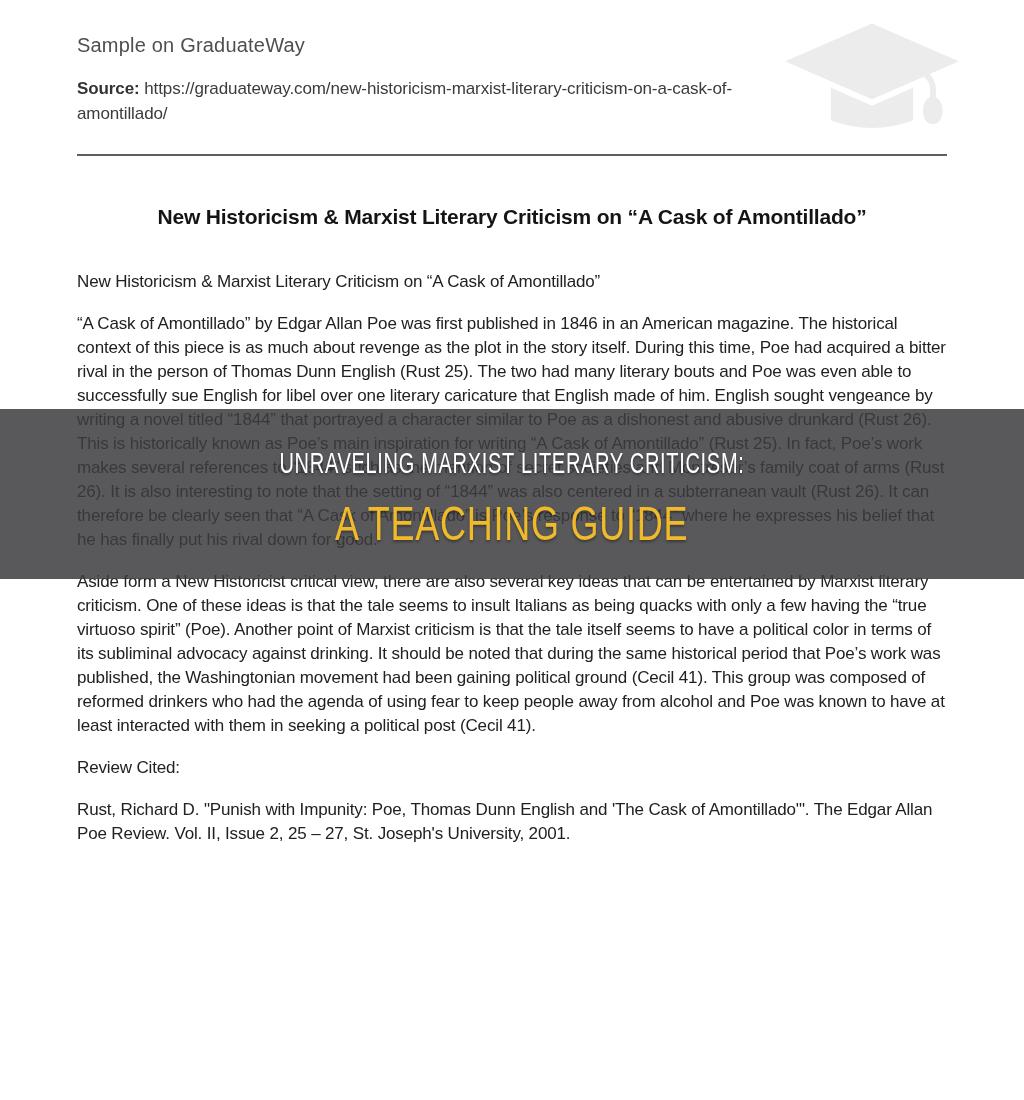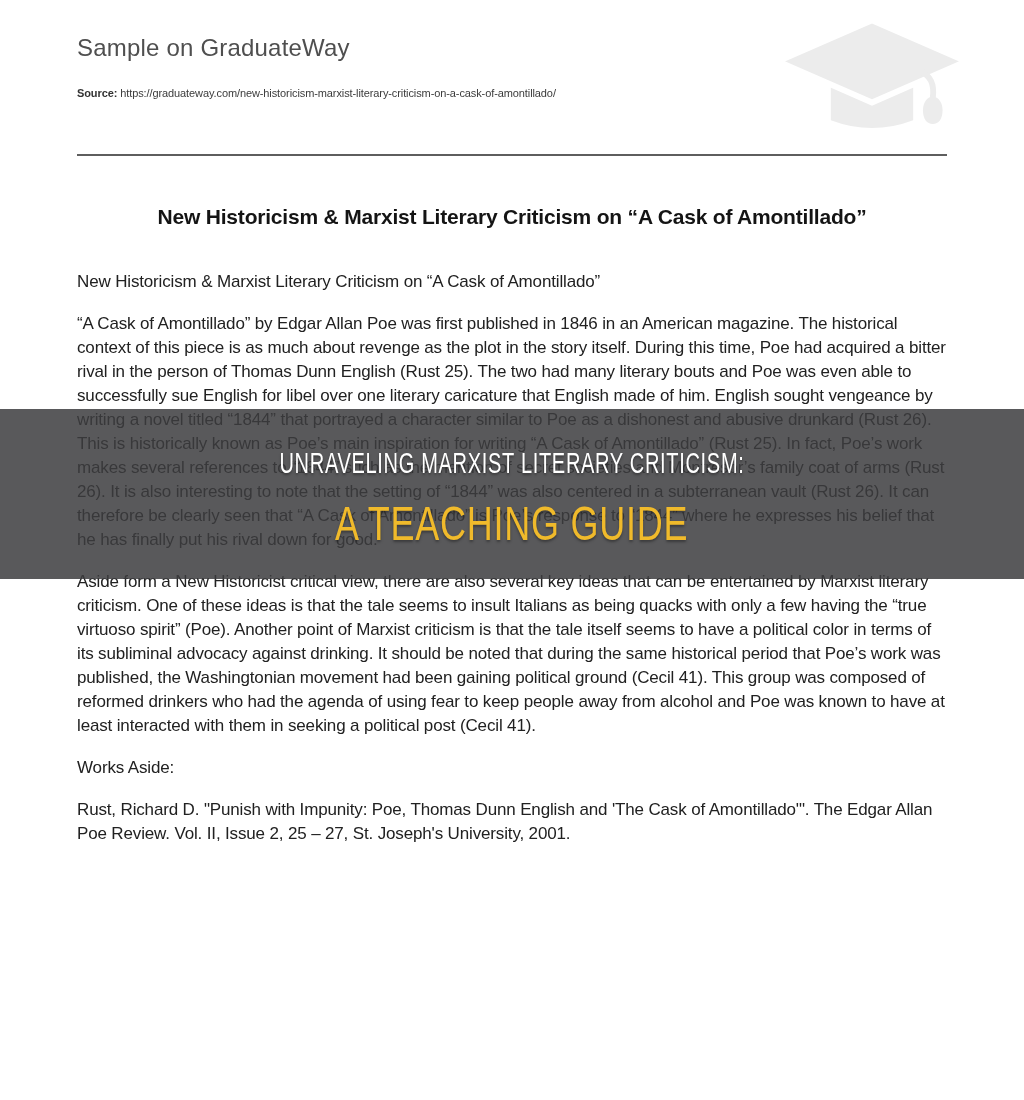--- a/index.html
+++ b/index.html
@@ -14,28 +14,28 @@
   }
 
   
   .header {
     position: absolute;
     top: 34px;
     left: 77px;
     width: 730px;
   }
   .sample-title {
-    font-size: 24px;
+    font-size: 20px;
     color: #4f4f4f;
     font-weight: 400;
     letter-spacing: 0.2px;
     margin-bottom: 19px;
   }
   .source-line {
-    font-size: 11px;
+    font-size: 17px;
     line-height: 25px;
     color: #3b3b3b;
     letter-spacing: -0.1px;
   }
   .source-line strong { font-weight: 700; color: #333333; }
   .source-url { color: #3b3b3b; text-decoration: none; cursor: pointer; }
 
   
   .cap-watermark {
     position: absolute;
@@ -143,21 +143,21 @@
   </div>
 
   <hr class="divider">
 
   <h1 class="doc-title">New Historicism &amp; Marxist Literary Criticism on “A Cask of Amontillado”</h1>
 
   <main class="content">
     <p>New Historicism &amp; Marxist Literary Criticism on “A Cask of Amontillado”</p>
     <p>“A Cask of Amontillado” by Edgar Allan Poe was first published in 1846 in an American magazine. The historical context of this piece is as much about revenge as the plot in the story itself. During this time, Poe had acquired a bitter rival in the person of Thomas Dunn English (Rust 25). The two had many literary bouts and Poe was even able to successfully sue English for libel over one literary caricature that English made of him. English sought vengeance by writing a novel titled “1844” that portrayed a character similar to Poe as a dishonest and abusive drunkard (Rust 26). This is historically known as Poe’s main inspiration for writing “A Cask of Amontillado” (Rust 25). In fact, Poe’s work makes several references to “1844” such as the mention of secret societies and Montresor’s family coat of arms (Rust 26). It is also interesting to note that the setting of “1844” was also centered in a subterranean vault (Rust 26). It can therefore be clearly seen that “A Cask of Amontillado” is Poe’s response to “1844” where he expresses his belief that he has finally put his rival down for good.</p>
     <p>Aside form a New Historicist critical view, there are also several key ideas that can be entertained by Marxist literary criticism. One of these ideas is that the tale seems to insult Italians as being quacks with only a few having the “true virtuoso spirit” (Poe). Another point of Marxist criticism is that the tale itself seems to have a political color in terms of its subliminal advocacy against drinking. It should be noted that during the same historical period that Poe’s work was published, the Washingtonian movement had been gaining political ground (Cecil 41). This group was composed of reformed drinkers who had the agenda of using fear to keep people away from alcohol and Poe was known to have at least interacted with them in seeking a political post (Cecil 41).</p>
-    <p>Works Aside:</p>
+    <p>Review Cited:</p>
     <p>Rust, Richard D. "Punish with Impunity: Poe, Thomas Dunn English and 'The Cask of Amontillado'". The Edgar Allan Poe Review. Vol. II, Issue 2, 25 – 27, St. Joseph's University, 2001.</p>
   </main>
 
   <div class="banner" style="background: rgba(60, 60, 62, 0.85);">
     <div class="banner-line1" style="color: rgb(255, 255, 255);">UNRAVELING MARXIST LITERARY CRITICISM:</div>
     <div class="banner-line2" style="color: rgb(240, 186, 43);">A TEACHING GUIDE</div>
   </div>
 
 </div>
 

